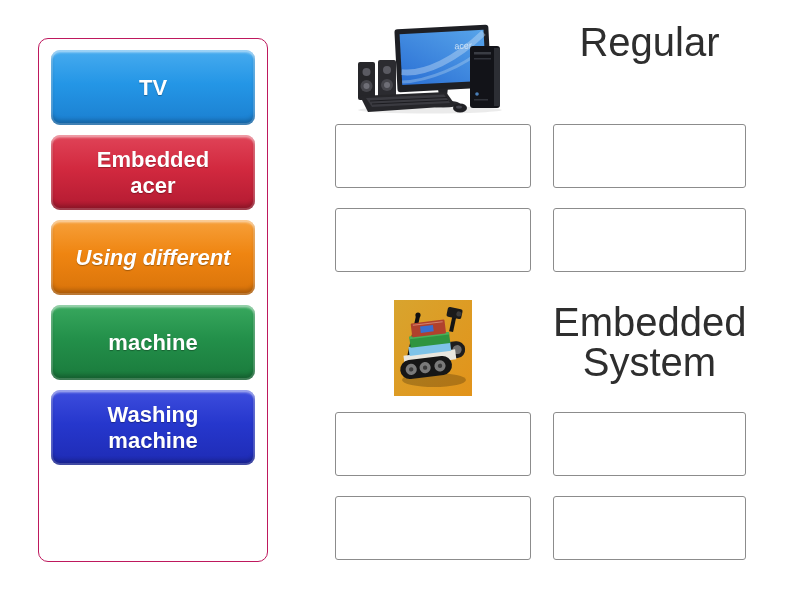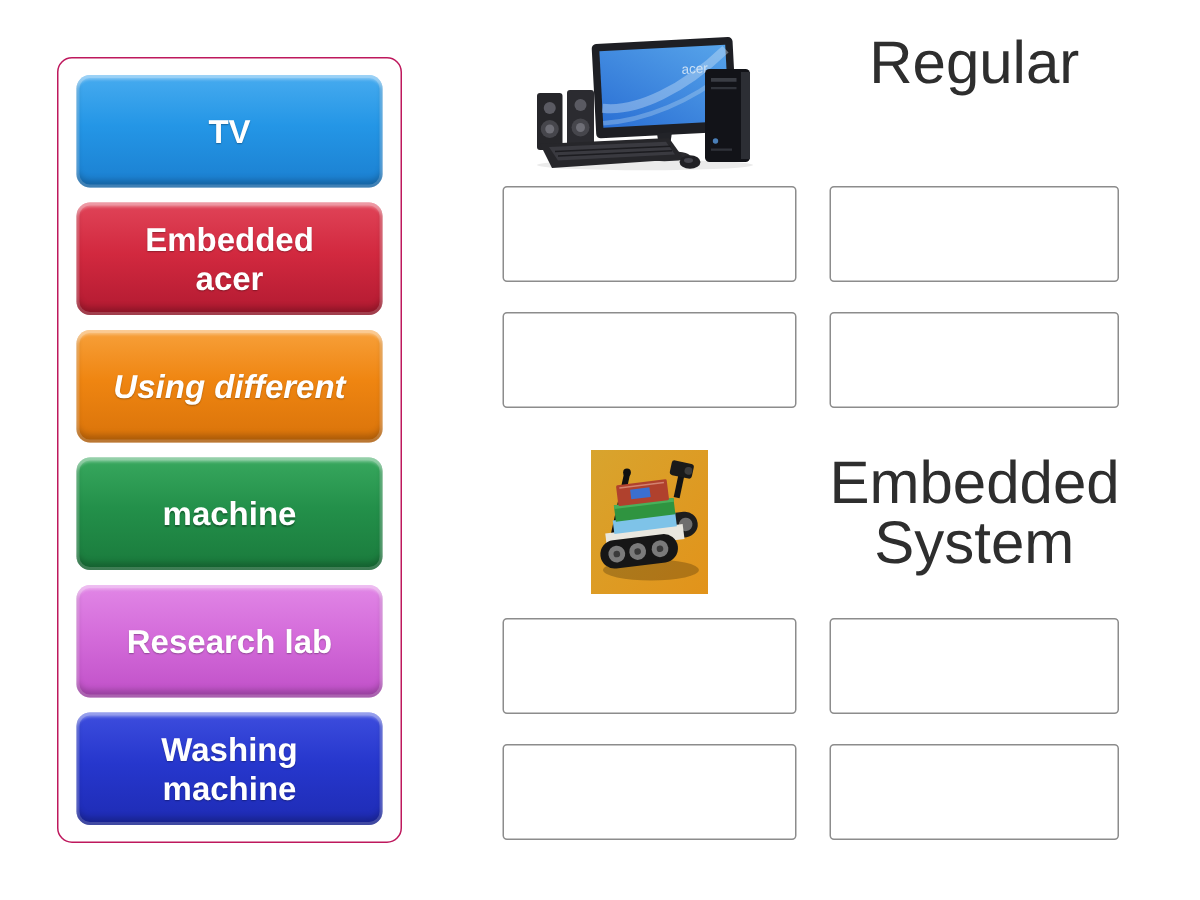--- a/index.html
+++ b/index.html
@@ -69,24 +69,20 @@
     <div class="chip" style="background: linear-gradient(rgb(224, 68, 88) 0%, rgb(210, 41, 63) 45%, rgb(178, 26, 49) 100%);">
       <span>Embedded</span>
       <span>acer</span>
     </div>
     <div class="chip" style="background: linear-gradient(rgb(247, 160, 58) 0%, rgb(239, 133, 17) 45%, rgb(217, 115, 10) 100%); font-style: italic;">
       <span>Using different</span>
     </div>
     <div class="chip" style="background: linear-gradient(rgb(56, 168, 94) 0%, rgb(35, 144, 74) 45%, rgb(26, 122, 60) 100%);">
       <span>machine</span>
     </div>
-    <div class="chip" style="background: linear-gradient(rgb(225, 134, 230) 0%, rgb(212, 108, 218) 45%, rgb(192, 80, 200) 100%);">
-      <span>Research lab</span>
-      <span></span>
-    </div>
     <div class="chip" style="background: linear-gradient(rgb(61, 77, 222) 0%, rgb(38, 55, 205) 45%, rgb(30, 43, 180) 100%);">
       <span>Washing</span>
       <span>machine</span>
     </div>
   </div>
 
   <div class="right-area">
 
     <section class="group group-1">
       <div class="group-header">

